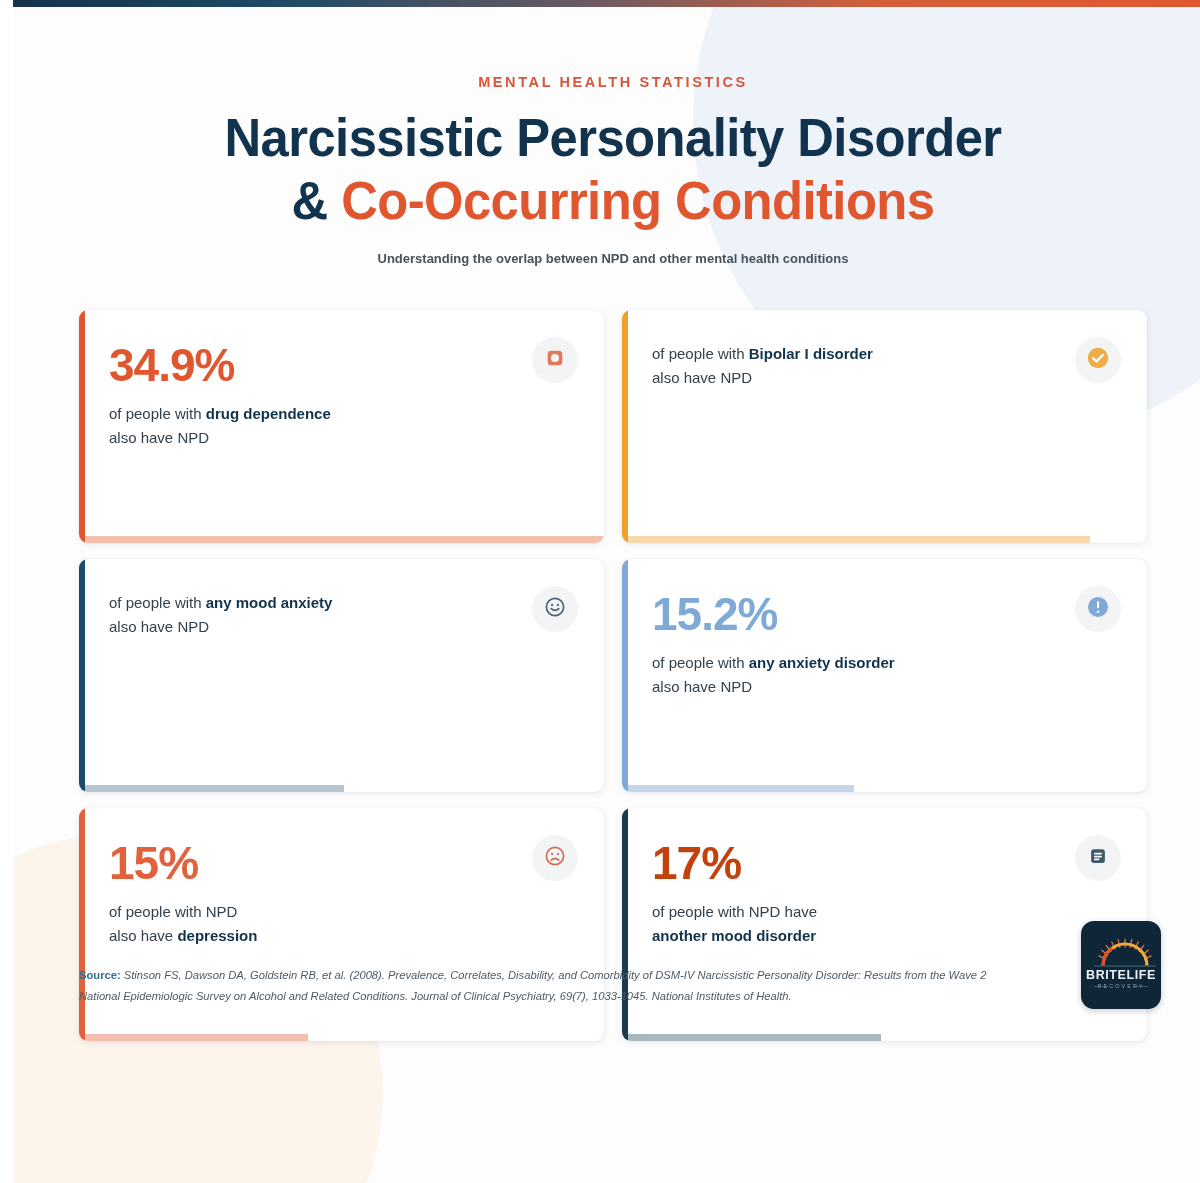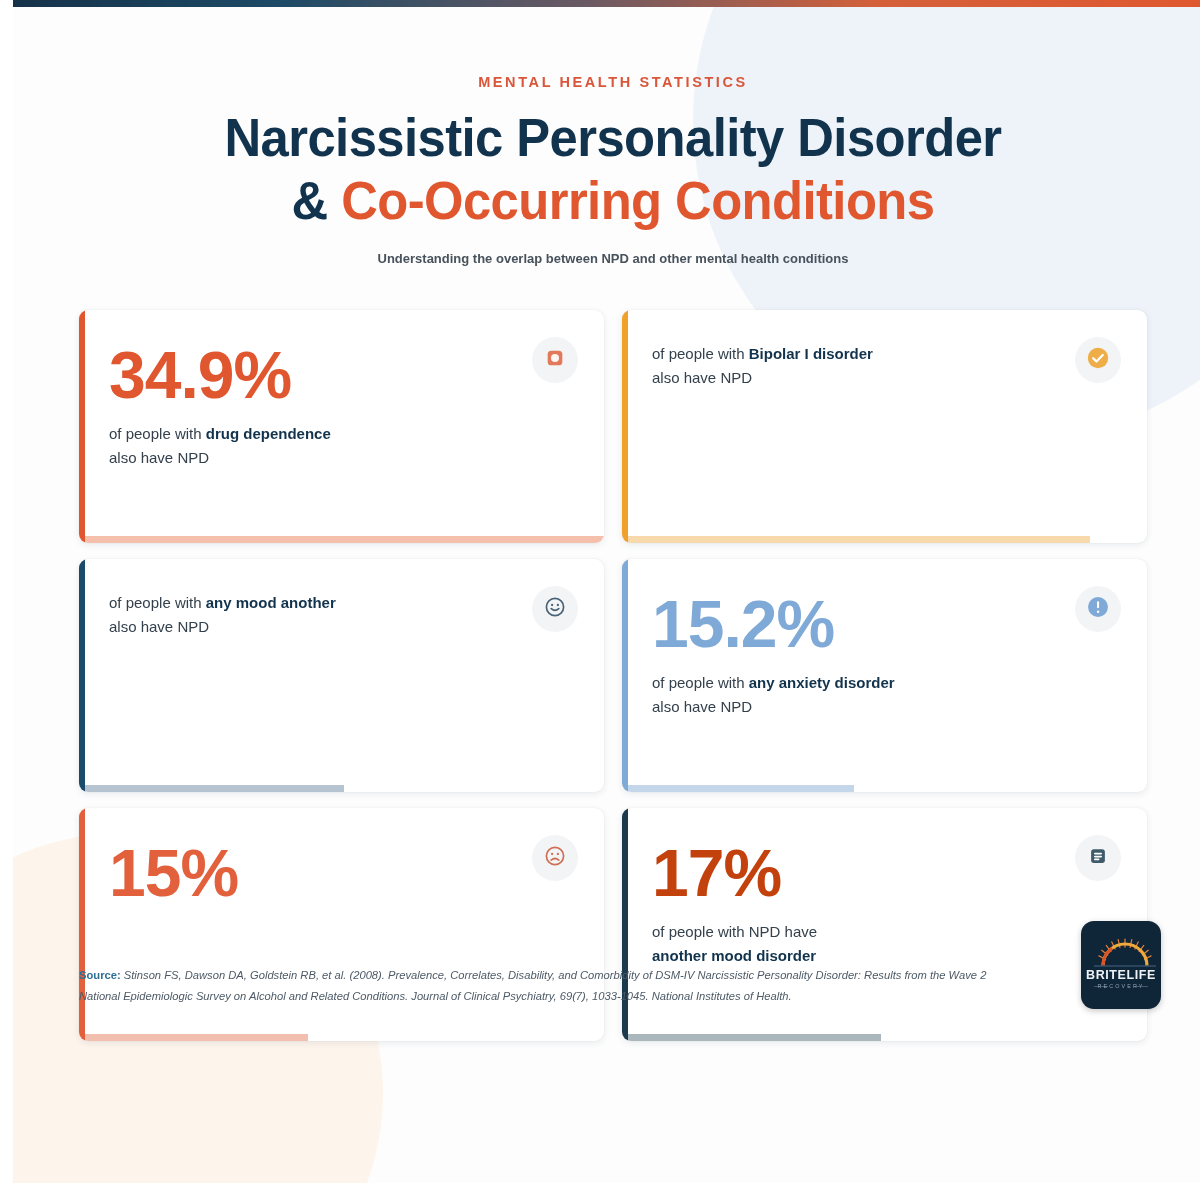--- a/index.html
+++ b/index.html
@@ -67,21 +67,21 @@
     box-shadow:0 2px 7px rgba(25,45,70,0.09), 0 0 1px rgba(25,45,70,0.12);
     overflow:hidden;
   }
   .accent-bar{
     position:absolute;left:0;top:0;bottom:0;width:6px;
     border-top-left-radius:9px;border-bottom-left-radius:9px;
   }
   .card-body{padding:32px 0 0 30px;}
   .stat{
     font-family:"Liberation Sans Narrow","Liberation Sans",sans-serif;
-    font-weight:bold;font-size:66px;line-height:1;
+    font-weight:bold;font-size:46px;line-height:1;
     margin:0 0 14px 0;letter-spacing:-1px;
   }
   .desc{
     color:#34414d;font-size:15px;line-height:1.62;margin:0;max-width:400px;
   }
   .desc b{color:#12334d;font-weight:bold;}
   .icon-badge{
     position:absolute;right:26px;top:27px;
     width:46px;height:46px;border-radius:50%;
     background:#f3f4f6;
@@ -195,21 +195,21 @@
             <svg width="24" height="24" viewBox="0 0 24 24">
               <circle cx="12" cy="12" r="8.6" fill="none" stroke="#4a6476" stroke-width="1.7"></circle>
               <circle cx="9.1" cy="10" r="1.15" fill="#4a6476"></circle>
               <circle cx="14.9" cy="10" r="1.15" fill="#4a6476"></circle>
               <path d="M8.2 13.6 Q12 17 15.8 13.6" fill="none" stroke="#4a6476" stroke-width="1.7" stroke-linecap="round"></path>
             </svg>
           </span>
         </div>
         <div class="card-body">
           <p class="desc">
-            <span>of people with </span><b>any mood another</b><br>
+            <span>of people with </span><b>any mood anxiety</b><br>
             <span>also have NPD</span><b></b>
           </p>
         </div>
         <div class="progress-track">
           <div class="progress-fill" style="width:49.9%;background:#b6c4d2"></div>
         </div>
       </div>
 
       <div class="card">
         <div class="accent-bar" style="background:#7fa9d6"></div>
@@ -241,20 +241,24 @@
             <svg width="24" height="24" viewBox="0 0 24 24">
               <circle cx="12" cy="12" r="8.6" fill="none" stroke="#cf6f55" stroke-width="1.7"></circle>
               <circle cx="9.1" cy="10" r="1.15" fill="#cf6f55"></circle>
               <circle cx="14.9" cy="10" r="1.15" fill="#cf6f55"></circle>
               <path d="M8.2 16.2 Q12 12.8 15.8 16.2" fill="none" stroke="#cf6f55" stroke-width="1.7" stroke-linecap="round"></path>
             </svg>
           </span>
         </div>
         <div class="card-body">
           <p class="stat" style="color:#e2603c">15%</p>
+          <p class="desc">
+            <span>of people with NPD</span><b></b><br>
+            <span>also have </span><b>depression</b>
+          </p>
         </div>
         <div class="progress-track">
           <div class="progress-fill" style="width:43%;background:#f2bfae"></div>
         </div>
       </div>
 
       <div class="card">
         <div class="accent-bar" style="background:#1c3a4e"></div>
         <div class="icon-badge">
           <span>

